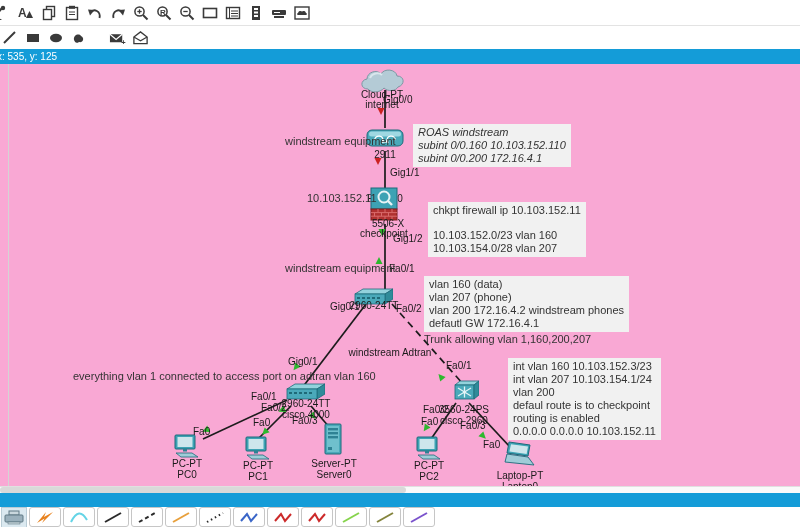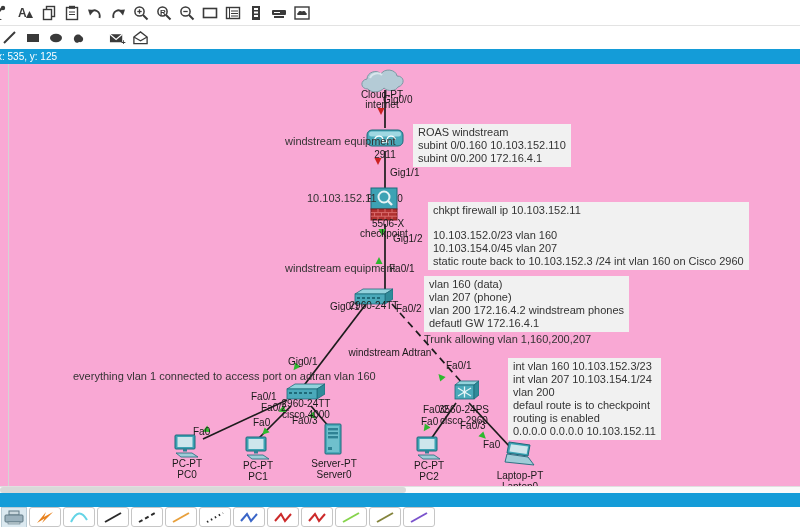--- a/index.html
+++ b/index.html
@@ -323,31 +323,30 @@
     <div class="lbl" style="left: 251px; top: 327px;">Fa0/1</div>
     <div class="lbl" style="left: 261px; top: 338px;">Fa0/2</div>
     <div class="lbl" style="left: 292px; top: 351px;">Fa0/3</div>
     <div class="lbl" style="left: 253px; top: 353px;">Fa0</div>
     <div class="lbl" style="left: 193px; top: 362px;">Fa0</div>
     <div class="lbl" style="left: 446px; top: 296px;">Fa0/1</div>
     <div class="lbl" style="left: 423px; top: 340px;">Fa0/2</div>
     <div class="lbl" style="left: 421px; top: 352px;">Fa0</div>
     <div class="lbl" style="left: 460px; top: 356px;">Fa0/3</div>
     <div class="lbl" style="left: 483px; top: 375px;">Fa0</div>
-    <div class="note bg" style="left: 413px; top: 60px;">
+    <div class="note bg" style="left: 413px; top: 60px; font-style: italic;">
       <div class="note-line">ROAS windstream</div>
       <div class="note-line">subint 0/0.160 10.103.152.110</div>
       <div class="note-line">subint 0/0.200 172.16.4.1</div>
     </div>
     <div class="note bg" style="left: 428px; top: 138px;">
       <div class="note-line">chkpt firewall ip 10.103.152.11</div>
       <div class="note-line"></div>
       <div class="note-line">10.103.152.0/23 vlan 160</div>
-      <div class="note-line">10.103.154.0/45 vlan 207</div>
-      <div class="note-line">static route back to 10.103.152.3 /24 int vlan 160 on Cisco 2960</div>
+      <div class="note-line">10.103.154.0/28 vlan 207</div>
     </div>
     <div class="note bg" style="left: 424px; top: 212px;">
       <div class="note-line">vlan 160 (data)</div>
       <div class="note-line">vlan 207 (phone)</div>
       <div class="note-line">vlan 200 172.16.4.2 windstream phones</div>
       <div class="note-line">defautl GW 172.16.4.1</div>
     </div>
     <div class="note bg" style="left: 501px; top: 294px; margin-left: 7px;">
       <div class="note-line">int vlan 160 10.103.152.3/23</div>
       <div class="note-line">int vlan 207 10.103.154.1/24</div>

